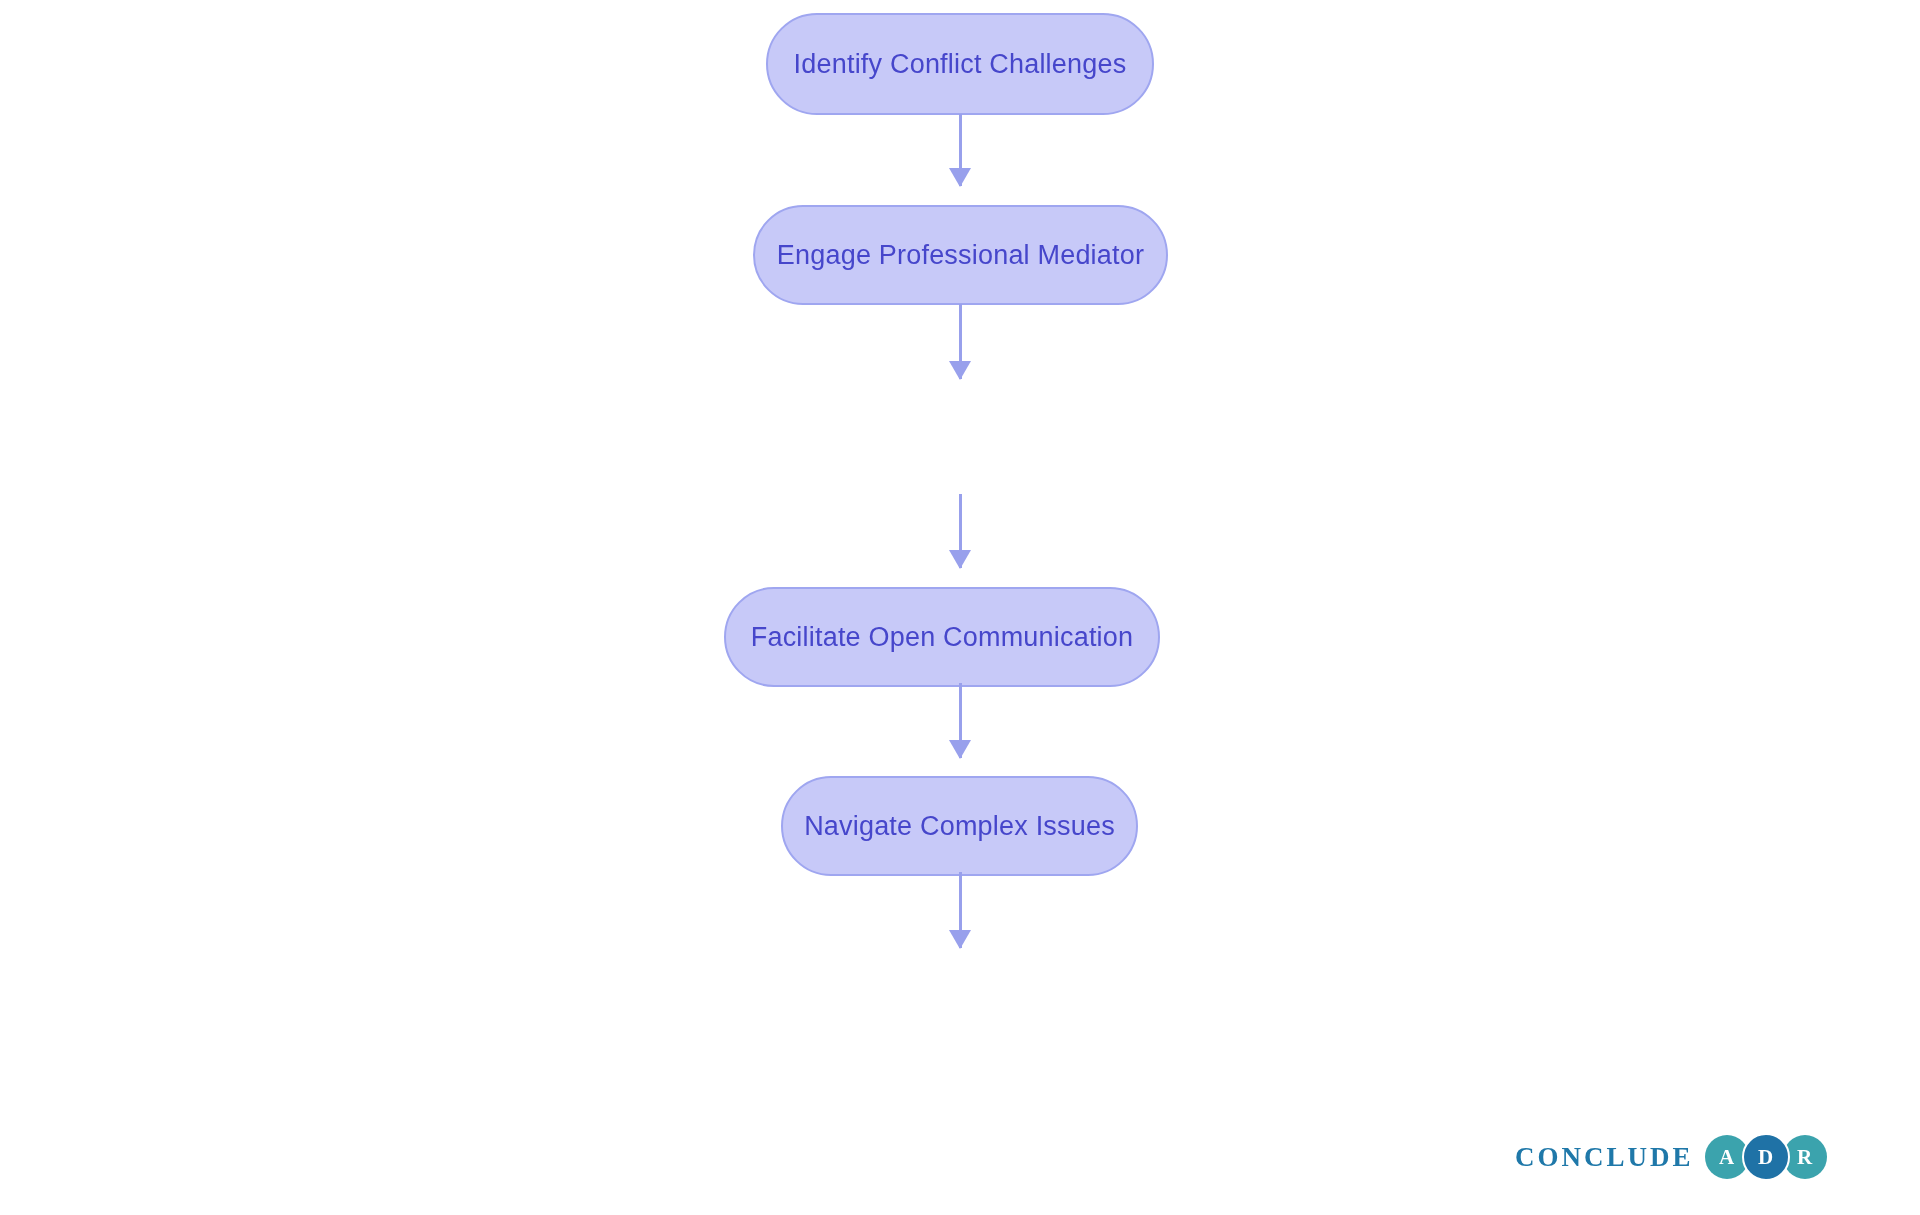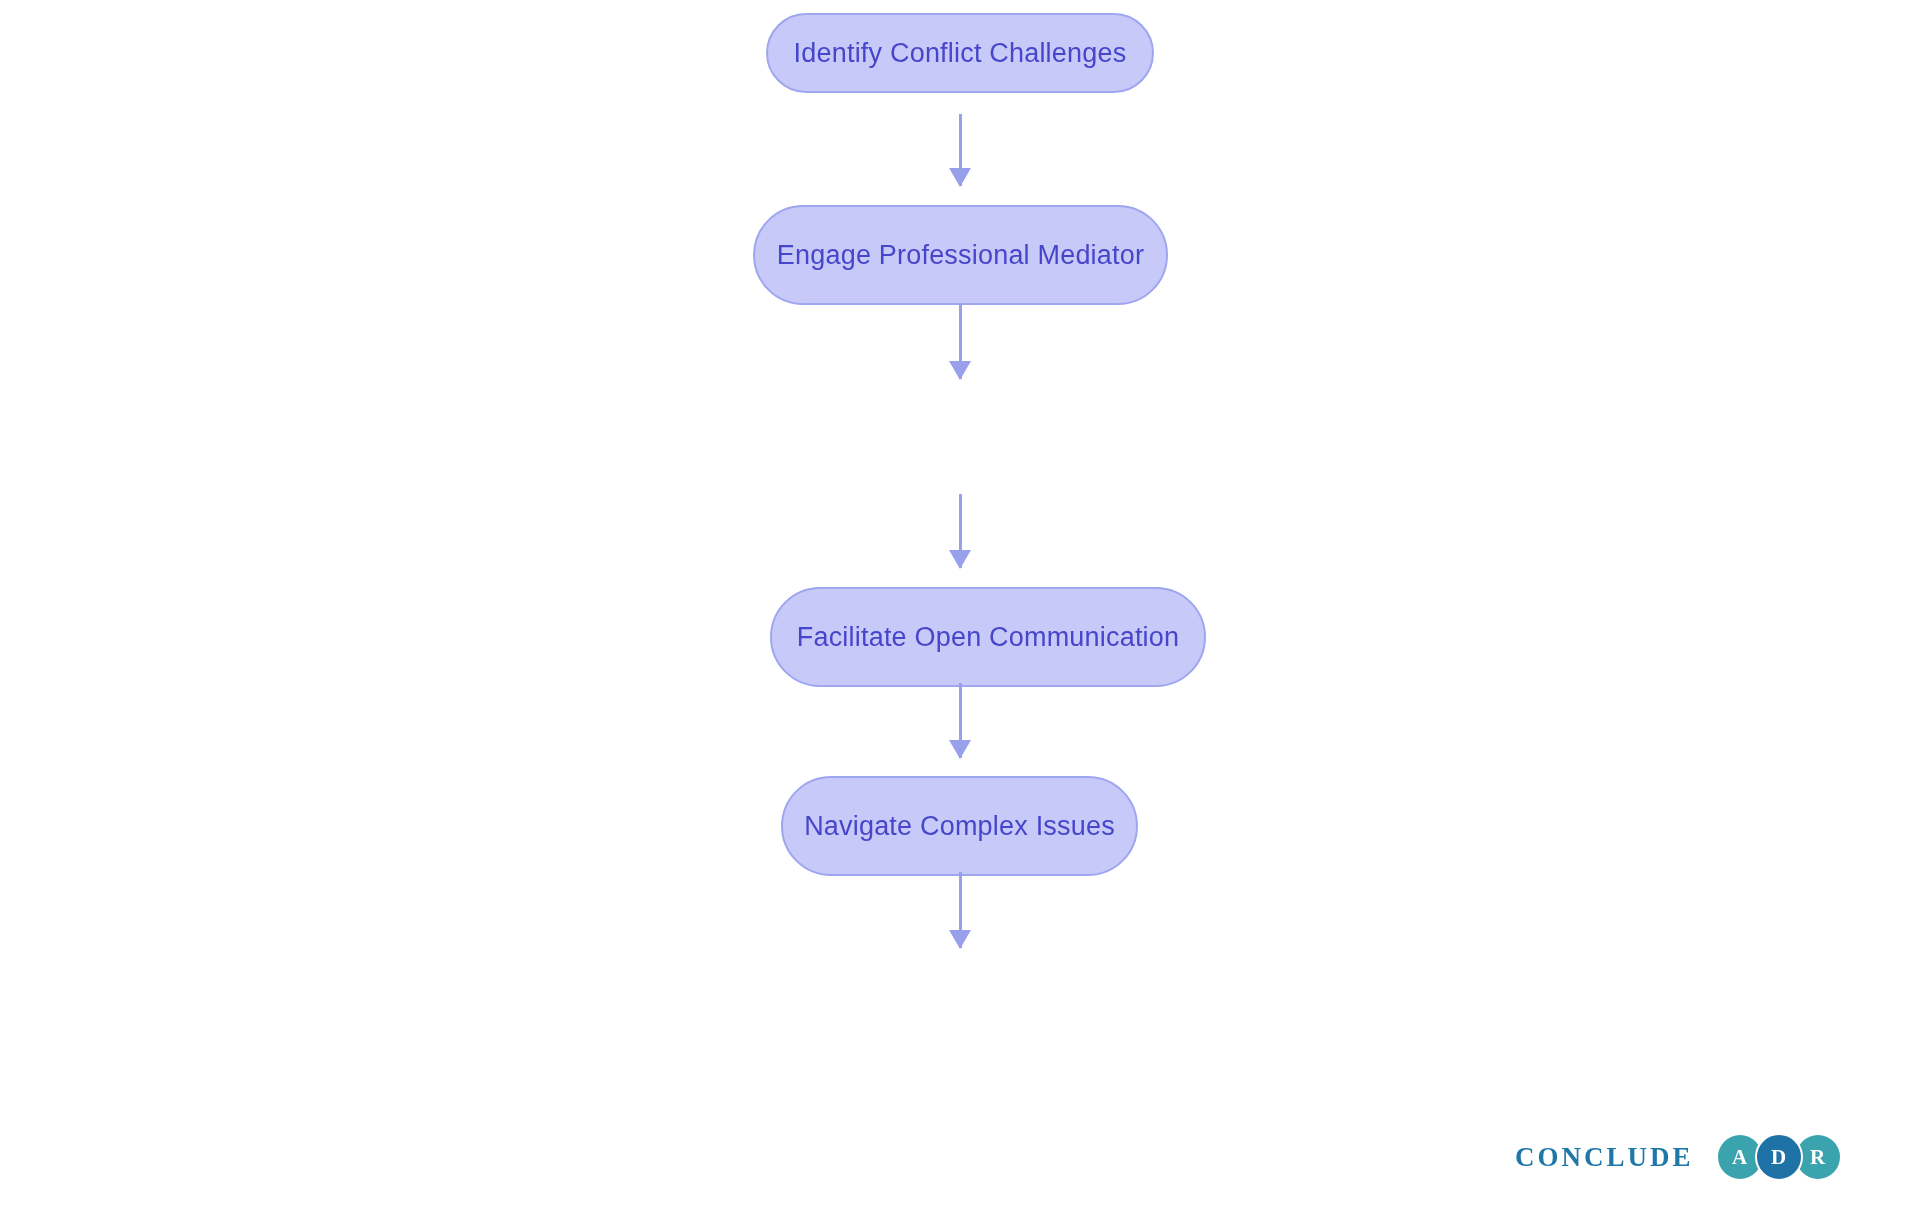--- a/index.html
+++ b/index.html
@@ -24,24 +24,24 @@
     border-radius: 52px;
     box-sizing: border-box;
     display: flex;
     align-items: center;
     justify-content: center;
     color: #4646cb;
     font-size: 27px;
     letter-spacing: 0.2px;
     white-space: nowrap;
   }
-  .node-0 { left: 766px; top: 13px;  width: 388px; height: 80px; }
+  .node-0 { left: 766px; top: 13px;  width: 388px; height: 102px; }
   .node-1 { left: 753px; top: 205px; width: 415px; }
   .node-2 { left: 756px; top: 398px; width: 408px; }
-  .node-3 { left: 770px; top: 587px; width: 436px; text-align: right; }
+  .node-3 { left: 724px; top: 587px; width: 436px; text-align: right; }
   .node-4 { left: 781px; top: 776px; width: 357px; }
   .node-5 { left: 760px; top: 967px; width: 400px; }
 
   
   .arrow {
     position: absolute;
     left: 949px;
     width: 22px;
   }
   .arrow .shaft {
@@ -76,21 +76,21 @@
     height: 50px;
     display: flex;
     align-items: center;
   }
   .wordmark {
     font-family: "Liberation Serif", serif;
     font-weight: bold;
     font-size: 27px;
     letter-spacing: 3px;
     color: #1f78a9;
-    margin-right: 24px;
+    margin-right: 11px;
   }
   .badges {
     display: flex;
     align-items: center;
   }
   .badge {
     width: 44px;
     height: 44px;
     border-radius: 50%;
     display: flex;

